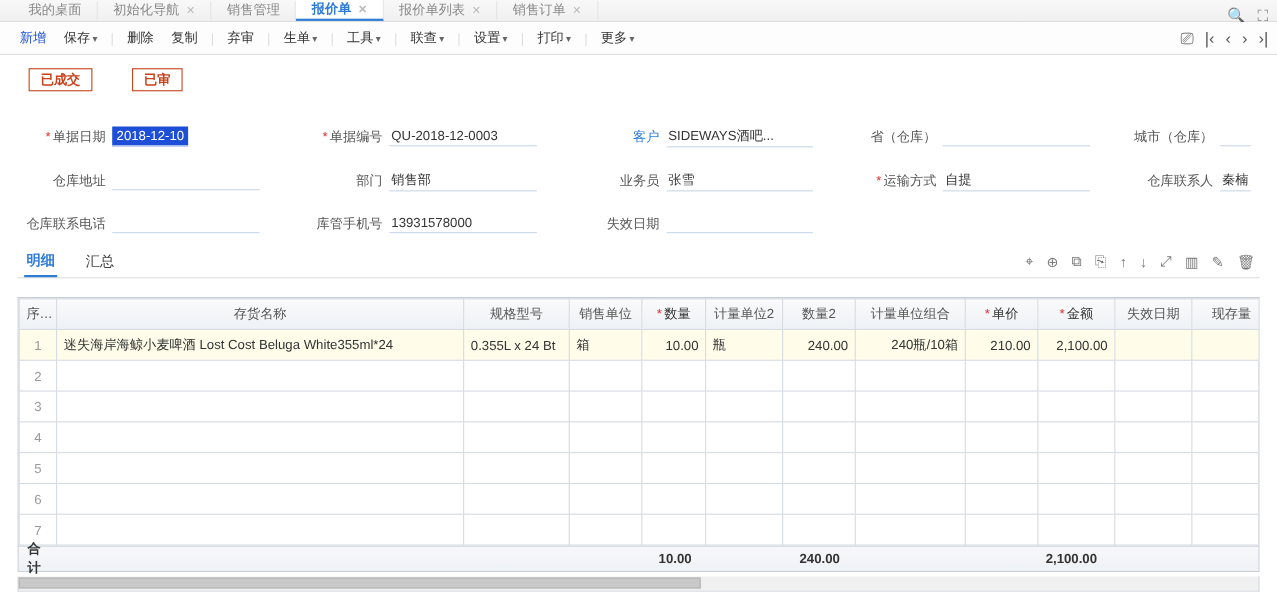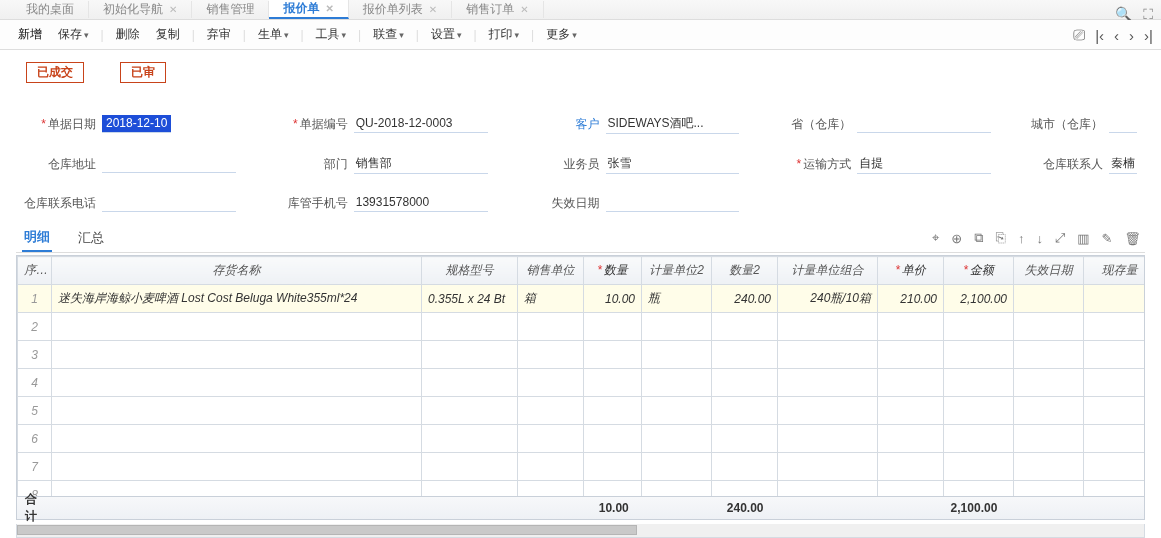--- a/index.html
+++ b/index.html
@@ -8,21 +8,21 @@
 
 .tabbar { height: 20px; background: linear-gradient(#f8f8f8,#f0f0f0); border-bottom: 1px solid #ddd; display: flex; align-items: center; padding-left: 12px; position: relative; }
 .tab { padding: 0 14px; display: flex; align-items: center; color: #888; border-right: 1px solid #e5e5e5; cursor: pointer; font-size: 12px; }
 .tab.active { color: #2d7cd6; border-bottom: 2px solid #2d7cd6; background:#fff; font-weight: bold;}
 .tab .x { margin-left: 6px; color: #bbb; font-size: 10px; }
 .tabbar-right { position: absolute; right: 8px; top: 0; height: 28px; display: flex; align-items: center; gap: 10px; color: #888; }
 .tabbar-right span { cursor: pointer; font-size: 14px; }
 
 .toolbar { height: 30px; border-bottom: 1px solid #ddd; display: flex; align-items: center; padding: 0 12px; gap: 4px; position: relative; background:#fdfdfd;}
 .tbtn { color: #333; padding: 2px 6px; cursor: pointer; font-size: 12px; display:flex; align-items:center;}
-.tbtn.primary { color: #000000; }
+.tbtn.primary { color: #1d4ed8; }
 .caret { font-size: 9px; margin-left: 2px; color:#666;}
 .sep { color: #ddd; padding: 0 2px; }
 .toolbar-right { position: absolute; right: 8px; top: 0; height: 30px; display: flex; align-items: center; gap: 10px; color: #555; }
 .toolbar-right span { cursor: pointer; font-size: 15px; }
 
 .content { flex: 1; padding: 10px 16px 0 16px; overflow: hidden; display:flex; flex-direction:column;}
 .stamps { margin: 2px 0 21px 10px; display: flex; gap: 36px; }
 .stamp { border: 1px solid #c8431a; color: #c8431a; padding: 1px 10px; font-size: 12px; font-weight: bold; }
 
 .form { display: grid; grid-template-columns: repeat(4, 1fr); column-gap: 40px; row-gap: 10px; margin-bottom: 8px; padding: 0 8px;}
@@ -31,21 +31,21 @@
 .req::before { content: "*"; color: #d33; margin-right: 2px; }
 .val { flex: 1; border-bottom: 1px solid #c9d7ea; min-height: 18px; padding: 1px 2px; color: #333; }
 .val.sel { background: #1d4ed8; color: #fff; display:inline-block; flex:none; padding:1px 4px;}
 
 .subtabs { border-bottom: 1px solid #ddd; display: flex; gap: 24px; padding-left: 6px; margin-top:4px;align-items:center;}
 .subtab { padding: 4px 2px; color: #404040; cursor: pointer; font-size: 13px; }
 .subtab.active { color: #2d7cd6; border-bottom: 2px solid #2d7cd6; font-weight:bold;}
 .grid-tools { margin-left: auto; display: flex; gap: 12px; color: #777; align-items:center; padding-right:4px;}
 .grid-tools span { cursor: pointer; font-size: 13px; }
 
-.grid-wrap { flex:1; overflow:hidden; margin-top:2px; border:1px solid #c9d0d9; border-bottom:none;font-style:italic;}
+.grid-wrap { flex:1; overflow:hidden; margin-top:17px; border:1px solid #c9d0d9; border-bottom:none;}
 table.grid { border-collapse: collapse; width: 100%; table-layout: fixed; }
 .grid th, .grid td { border: 1px solid #d5dbe2; height: 28px; padding: 0 6px; font-size: 12px; overflow:hidden; white-space:nowrap; text-overflow:ellipsis;}
 .grid th { background: linear-gradient(#f9fafb,#eef1f5); font-weight: normal; color: #555; text-align: center; }
 .grid th.req { color: #333; }
 .grid th.req::before { content:"*"; color:#d33; margin-right:2px;}
 .grid td { text-align: left; }
 .grid td.num { text-align: right; }
 .grid td.ctr { text-align: center; color:#999;}
 .grid tr.datarow td { background:#fffde9;}
 .grid tr.datarow:first-child td {}

